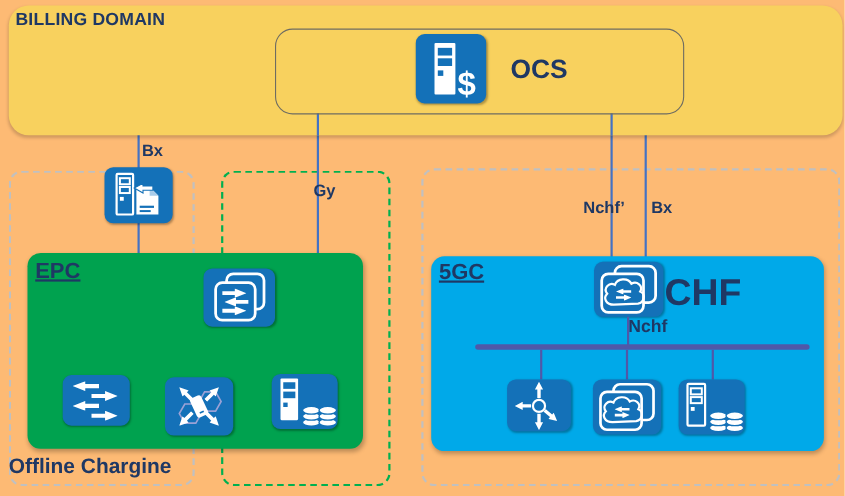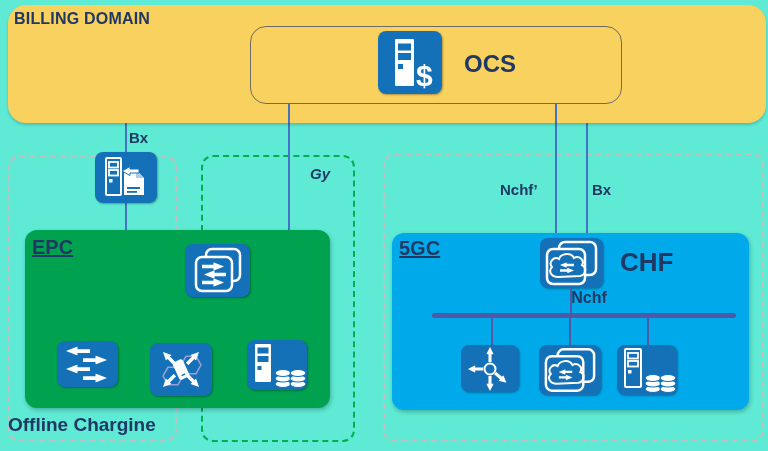--- a/index.html
+++ b/index.html
@@ -1,18 +1,18 @@
 <!DOCTYPE html>
 <html><head>
 <meta charset="utf-8">
 <style>
   * { margin:0; padding:0; box-sizing:border-box; }
   html,body { background:#fff; }
   #stage {
-    position:relative; width:768px; height:451px; background:#5eead4;
+    position:relative; width:768px; height:451px; background:#fdba74;
     font-family:"Liberation Sans", sans-serif; overflow:hidden;
   }
   .navy { color:#1F3864; font-weight:bold; }
   .abs { position:absolute; }
 
   
   .band { left:8px; top:5px; width:758px; height:118px; background:#F8D15E;
           border-radius:18px; box-shadow:0 2px 3px rgba(0,0,0,.18); }
   .band-label { left:14px; top:10px; font-size:16px; letter-spacing:.2px; }
 
@@ -38,21 +38,21 @@
   .core-label { font-size:20px;text-decoration:underline; }
 
   
   .nicon { position:absolute; background:#1471B8; border-radius:8px;
            box-shadow:1px 1px 2px rgba(0,0,0,.3); }
   .nicon svg { display:block; width:100%; height:100%; }
 
   
   .bus { left:432px; top:313px; width:304px; height:5px; background:#5058A8; border-radius:3px; }
   .drop { width:2px; background:#5058A8; }
-  .chf-label { left:604px; top:247px; font-size:26px;padding-left:16px; }
+  .chf-label { left:604px; top:247px; font-size:34px; }
   .nchf-label { left:552px; top:289px; width:74px; text-align:center; font-size:16px; }
 </style>
 </head>
 <body>
 
 <div id="stage">
 
   <svg width="0" height="0" style="position:absolute">
     <defs>
       <symbol id="arr" viewBox="0 0 24 12" preserveAspectRatio="none">
@@ -82,22 +82,22 @@
       <rect x="17" y="8" width="19" height="47" rx="1" fill="#fff"></rect>
       <rect x="20" y="12.5" width="13" height="7" fill="#1471B8"></rect>
       <rect x="20" y="22" width="13" height="7" fill="#1471B8"></rect>
       <rect x="20" y="33" width="5" height="5" fill="#1471B8"></rect>
       <text x="38" y="55" font-size="30" font-weight="bold" fill="#fff" font-family="Liberation Sans, sans-serif">$</text>
     </svg>
   </div>
   <div class="abs navy ocs-label">OCS</div>
 
   <div class="abs navy iface" style="left:129px; top:129px;">Bx</div>
-  <div class="abs navy iface" style="left:310px; top:165px;font-style:italic;">Gy</div>
-  <div class="abs navy iface" style="left:500px; top:181px; width:48px; text-align:left;">Nchf’</div>
+  <div class="abs navy iface" style="left:285px; top:165px;">Gy</div>
+  <div class="abs navy iface" style="left:520px; top:181px; width:48px; text-align:right;">Nchf’</div>
   <div class="abs navy iface" style="left:592px; top:181px;">Bx</div>
 
   <div class="nicon" style="left:95px; top:152px; width:62px; height:51px;">
     <svg viewBox="0 0 62 51">
       <rect x="11" y="6" width="15" height="37" rx="1" fill="none" stroke="#fff" stroke-width="2"></rect>
       <rect x="14" y="10" width="9" height="5.5" fill="none" stroke="#fff" stroke-width="1.8"></rect>
       <rect x="14" y="18" width="9" height="5.5" fill="none" stroke="#fff" stroke-width="1.8"></rect>
       <rect x="14" y="27" width="3.5" height="3.5" fill="#fff"></rect>
       <path d="M29 18h12l8 8v17H29z" fill="#fff"></path>
       <path d="M41 18l8 8h-8z" fill="#A8CCEA"></path>

